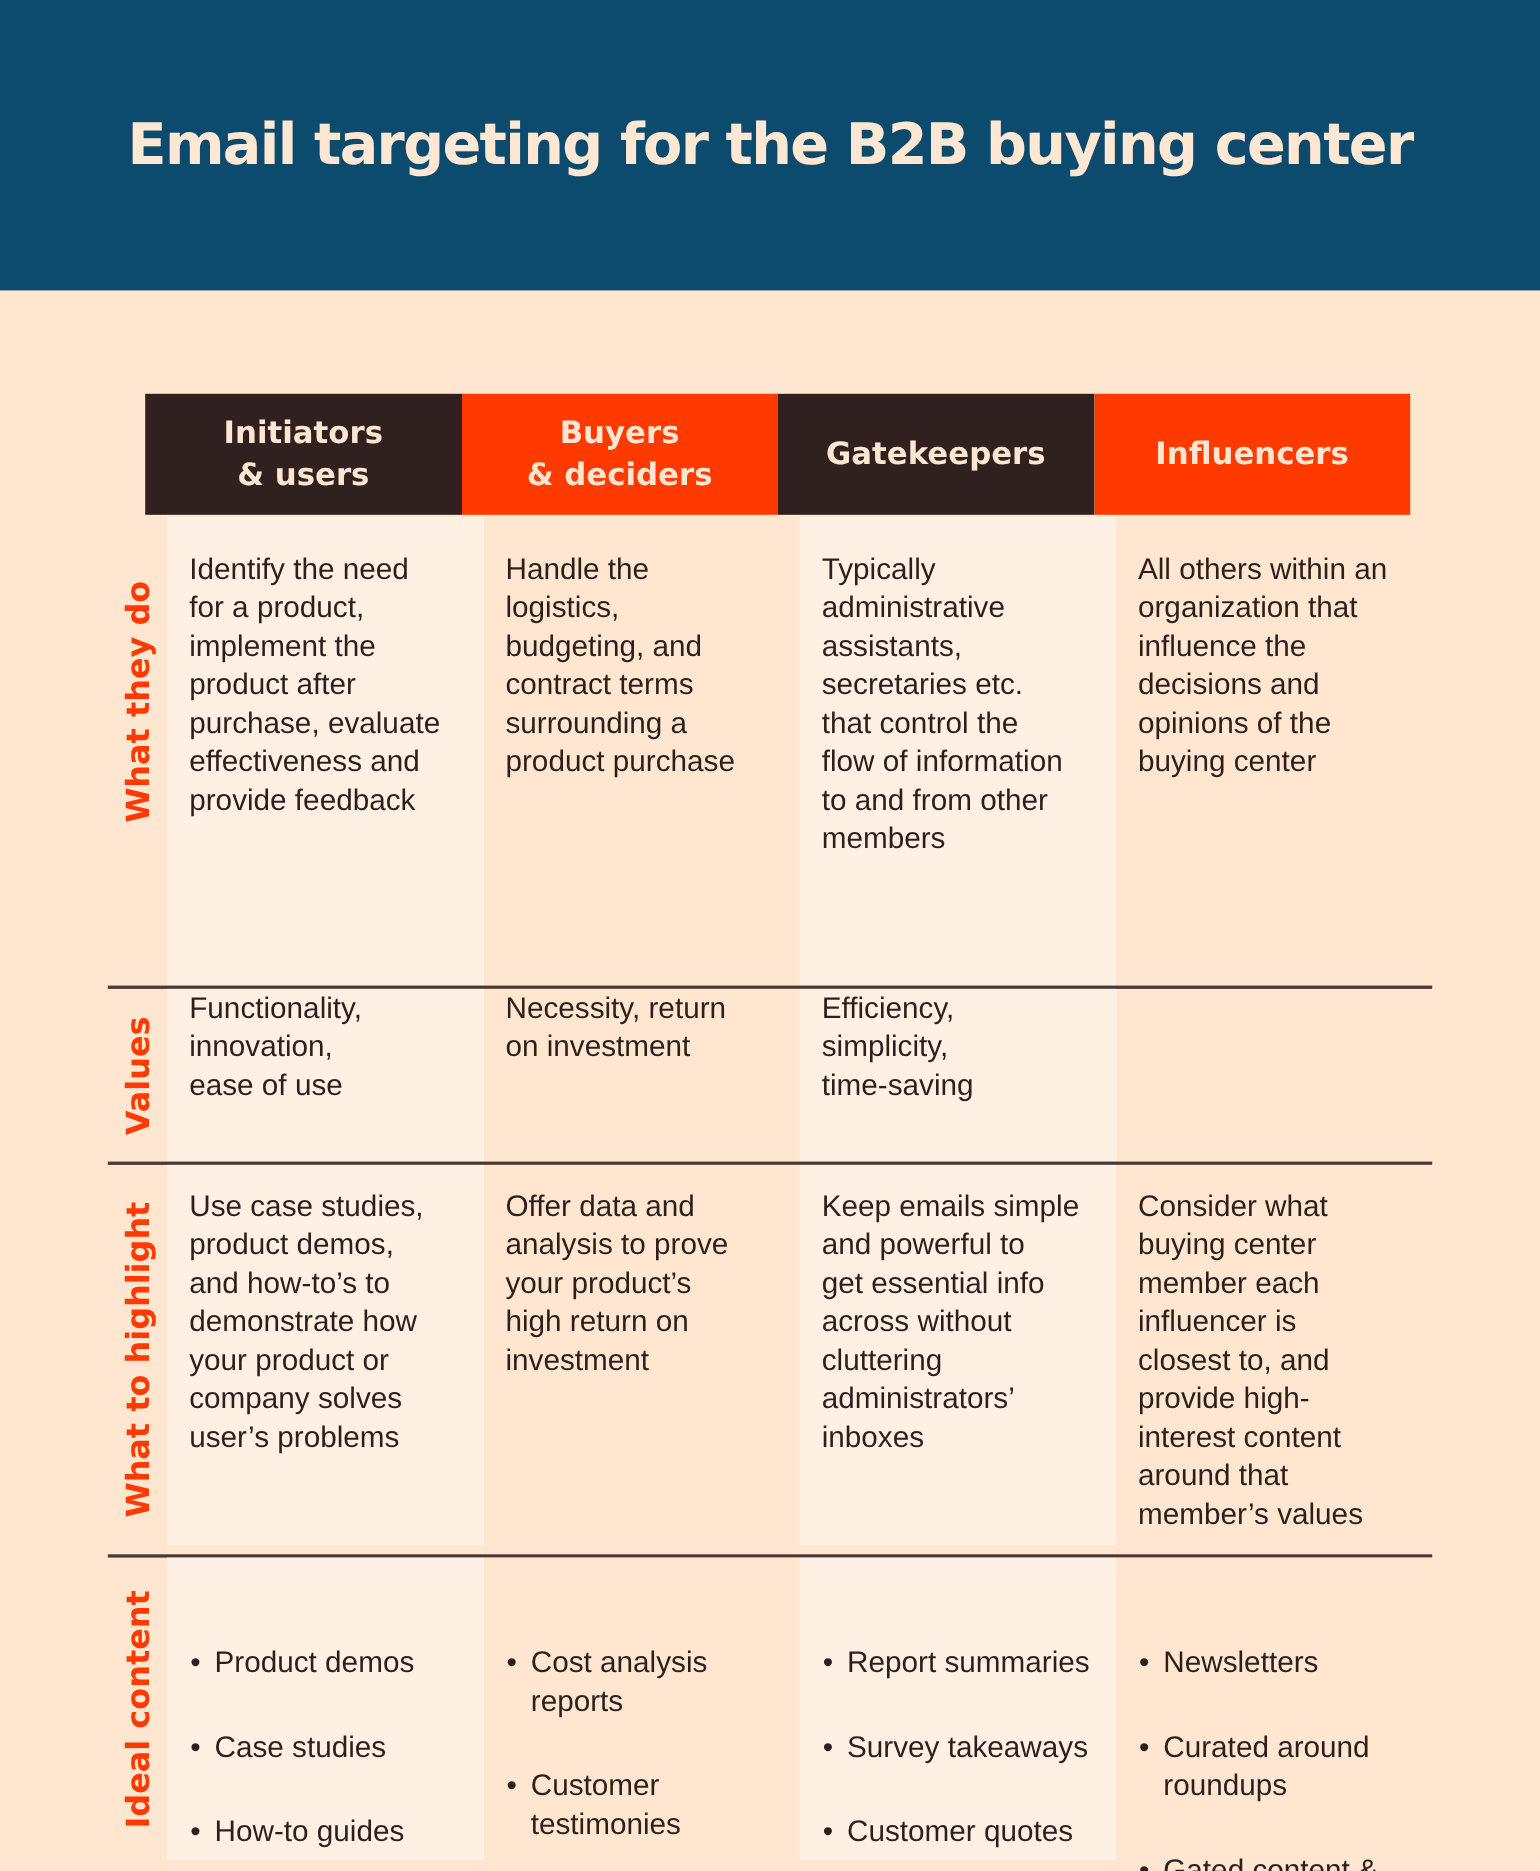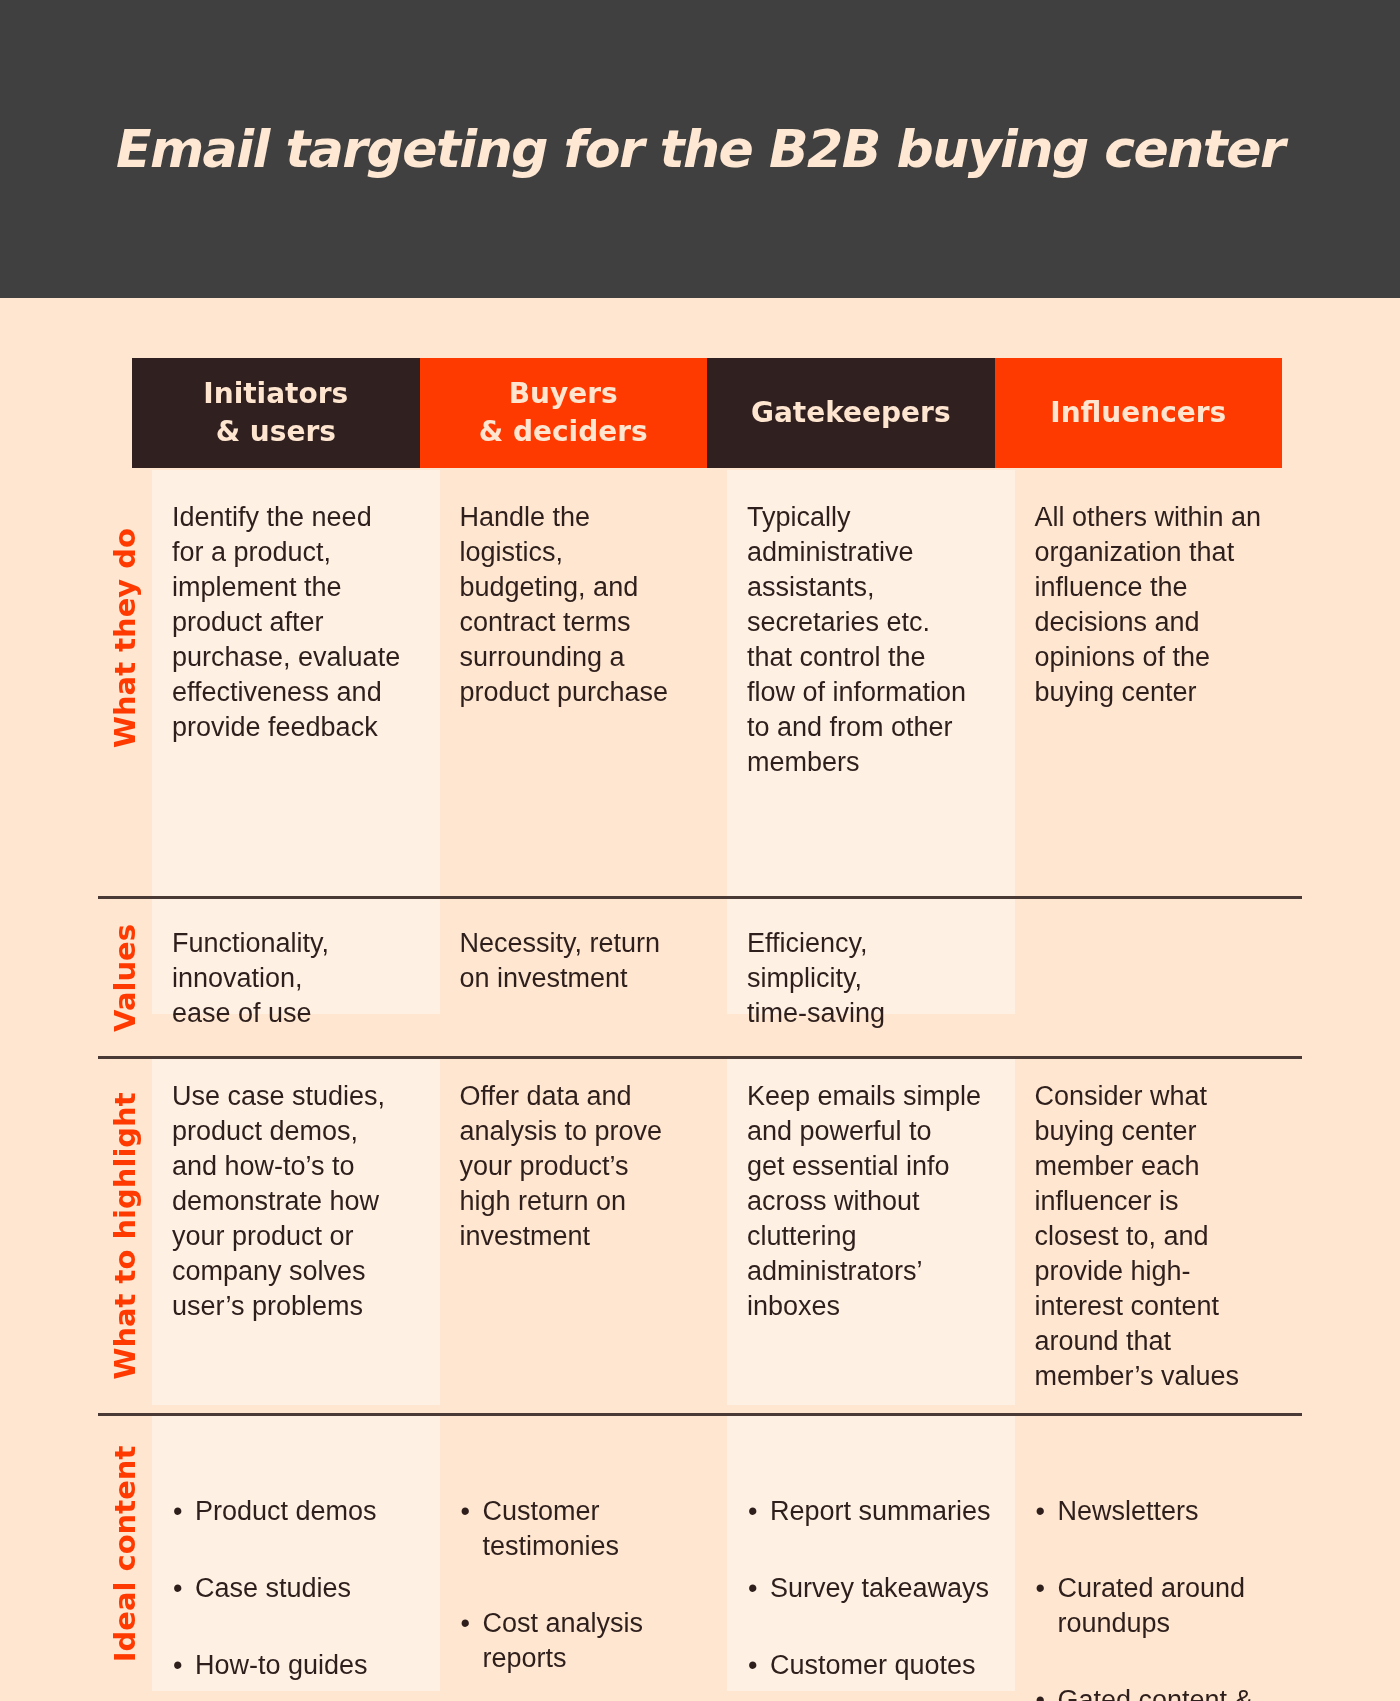--- a/index.html
+++ b/index.html
@@ -5,23 +5,23 @@
     * { box-sizing: border-box; margin: 0; padding: 0; }
     html, body { width: 1400px; height: 1701px; }
     body {
       background: #fee6d0;
       font-family: "Liberation Sans", "DejaVu Sans", sans-serif;
       color: #2e1f1c;
       position: relative;
       overflow: hidden;
     }
     .banner {
-      position: absolute; left: 0; top: 0; width: 1400px; height: 298px;
-      background: #404040;
-      display: flex; align-items: center; justify-content: center; font-style: italic;
+      position: absolute; left: 0; top: 0; width: 1400px; height: 264px;
+      background: #0c4a6e;
+      display: flex; align-items: center; justify-content: center;
     }
     .banner h1 {
       font-family: "DejaVu Sans", sans-serif;
       font-weight: bold;
       color: #ffe8d3;
       font-size: 52px;
       letter-spacing: -1.5px;
     }
     .table {
       position: absolute; left: 98px; top: 358px; width: 1204px;
@@ -50,21 +50,21 @@
     }
     .cell {
       width: 287.5px; flex: none;
       padding: 0 18px 0 20px;
       font-size: 27px; line-height: 35px; color: #2e1f1c;
       white-space: pre-line;
     }
     .cell.light { background: #fff0e4; }
     .cell.mid { background: #fee6d0; }
     .r1 .cell { padding-top: 30px; height: 426px; }
-    .r2 .cell { padding-top: 27px; height: 115px; }
+    .r2 .cell { height: 157px; }
     .r3 .cell { padding-top: 20px; height: 346px; }
     .r4 .cell { padding-top: 8px; height: 275px; }
     .r1 .row-label { height: 336px; }
     .r2 .row-label { height: 157px; }
     .r3 .row-label { height: 354px; }
     .r4 .row-label { height: 275px; }
     ul.bullets { list-style: none; }
     ul.bullets li {
       position: relative; padding-left: 23px; margin-bottom: 7px;
       font-size: 27px; line-height: 35px;
@@ -180,24 +180,24 @@
         <li>Product demos</li>
         <li>Case studies</li>
         <li style="white-space:pre-line">How-to guides</li>
         <li style="white-space:pre-line">Reports &amp;
 analysis</li>
         
       </ul>
     </div>
     <div class="cell mid">
       <ul class="bullets">
+        <li style="white-space:pre-line">Cost analysis
+reports</li>
         <li style="white-space:pre-line">Customer
 testimonies</li>
-        <li style="white-space:pre-line">Cost analysis
-reports</li>
         <li>Survey reports</li>
       </ul>
     </div>
     <div class="cell light">
       <ul class="bullets">
         <li>Report summaries</li>
         <li>Survey takeaways</li>
         <li>Customer quotes</li>
       </ul>
     </div>

